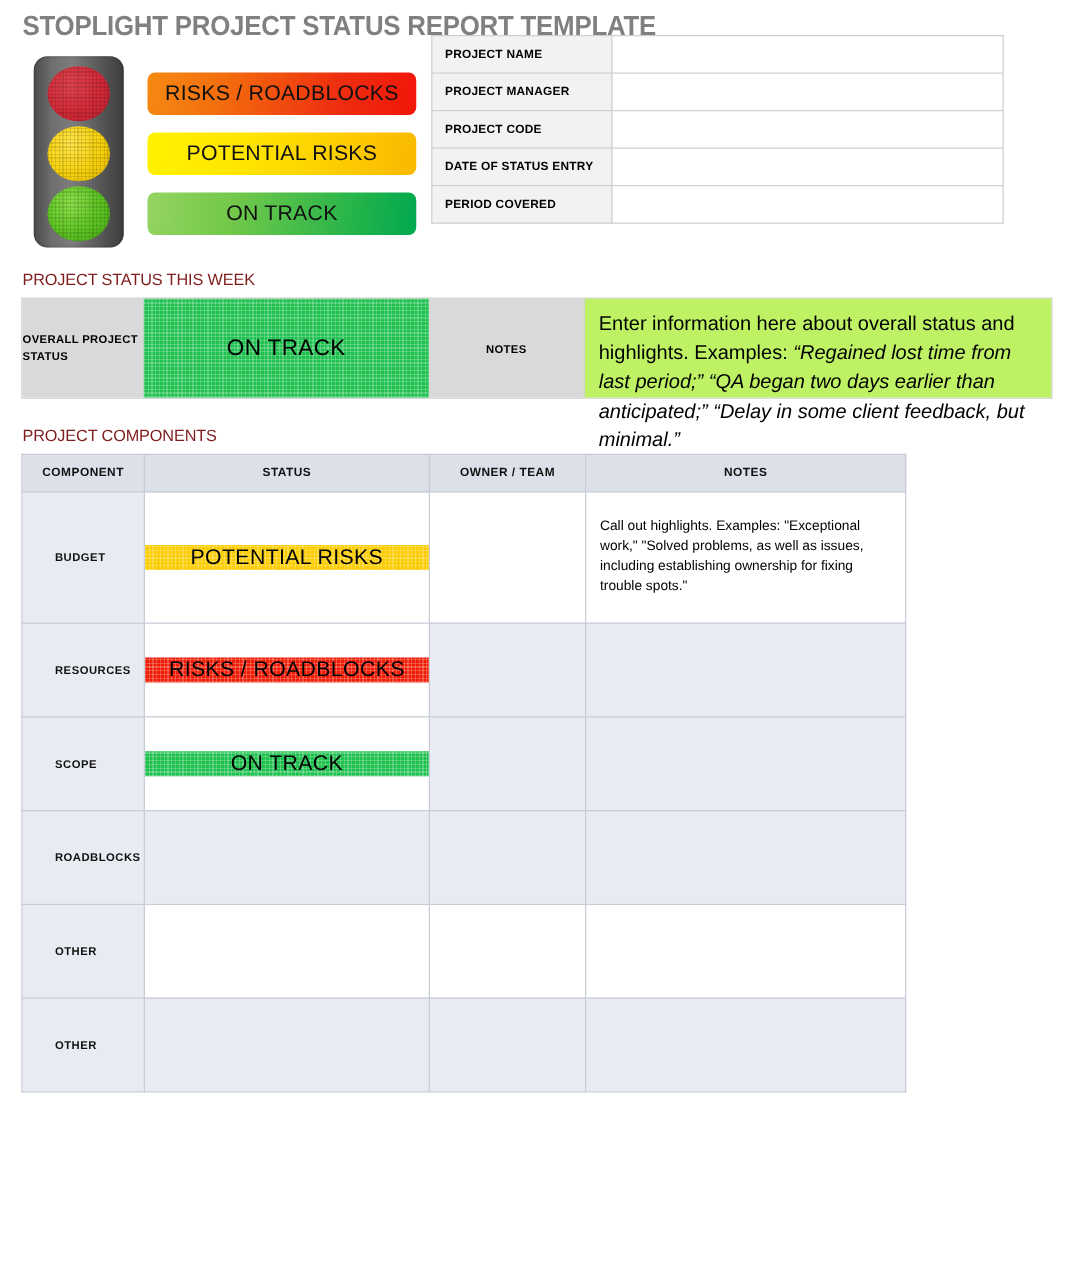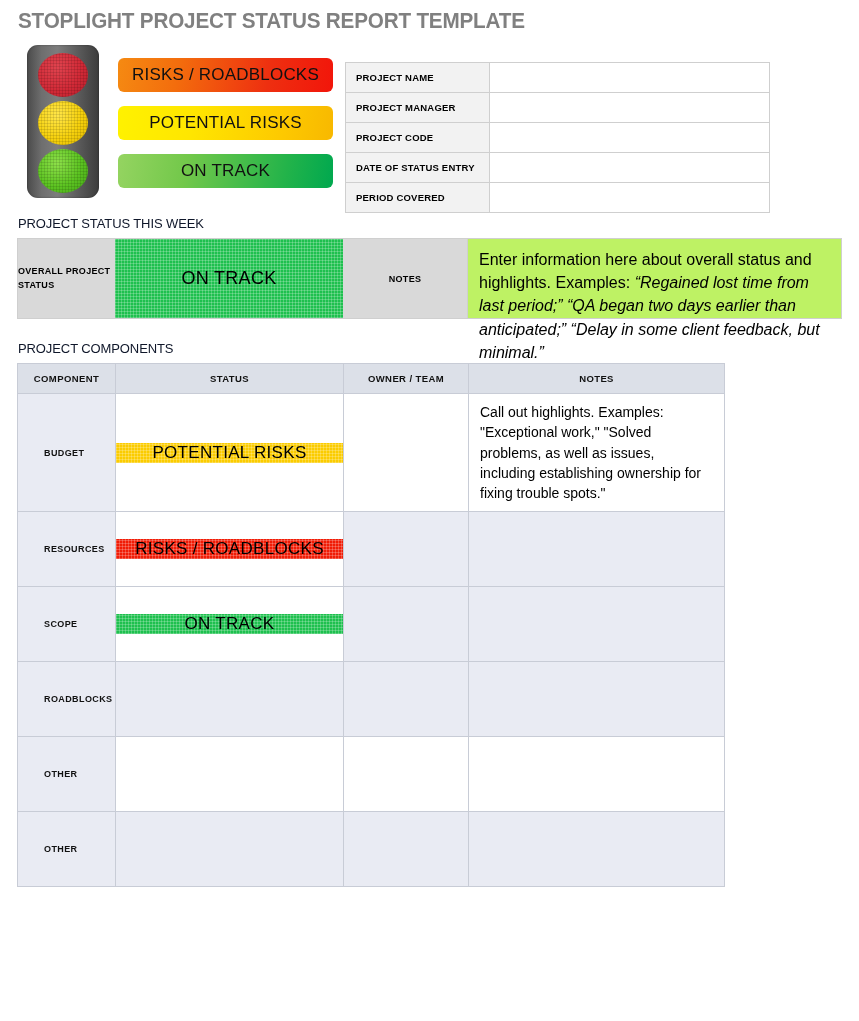--- a/index.html
+++ b/index.html
@@ -75,43 +75,43 @@
     margin-bottom: 14px;
   }
   .pill-red    { background: linear-gradient(100deg, #f58a12 0%, #f36d0d 28%, #ee2f10 70%, #f2150a 100%); }
   .pill-yellow { background: linear-gradient(100deg, #fff200 0%, #ffe600 35%, #fdc800 78%, #f8b800 100%); }
   .pill-green  { background: linear-gradient(100deg, #95d461 0%, #72c84a 32%, #22b34a 78%, #00a84f 100%); }
 
   
   .info-table {
     position: absolute;
     left: 345px;
-    top: 62px;
-    width: 425px;
+    top: 28px;
+    width: 458px;
     border-collapse: collapse;
     table-layout: fixed;
   }
   .info-table td {
     border: 1px solid #cfcfcf;
     height: 29px;
     padding: 0 10px;
     font-size: 9.5px;
     font-weight: bold;
     letter-spacing: 0.2px;
   }
   .info-table td.label { width: 123px; background: #f2f2f2; }
   .info-table td.value { background: #ffffff; }
 
   
   .section-heading {
     position: absolute;
     left: 18px;
     font-size: 13px;
     letter-spacing: -0.1px;
-    color: #0f172a;
+    color: #7f1d1d;
   }
   #h-status { top: 216px; }
   #h-components { top: 341px; }
 
   
   .overall {
     position: absolute;
     left: 17px;
     top: 238px;
     width: 825px;
@@ -215,22 +215,22 @@
   }
   td.c-status {
     text-align: center;
     font-size: 17px;
     letter-spacing: .3px;
     padding: 0;
   }
   td.c-owner, td.c-notes { background: #ffffff; }
   tr.alt td.c-owner, tr.alt td.c-notes, tr.alt td.c-status.blank { background: #e9ebf3; }
   td.c-notes {
-    padding: 8px 11px;
-    font-size: 14px;
+    padding: 20px 11px;
+    font-size: 11px;
     line-height: 1.45;
     vertical-align: middle;
   }
   td.c-status.blank { background: #ffffff; }
   .status-fill {
     position: relative;
     width: 100%;
     height: 100%;
     display: flex;
     align-items: center;

